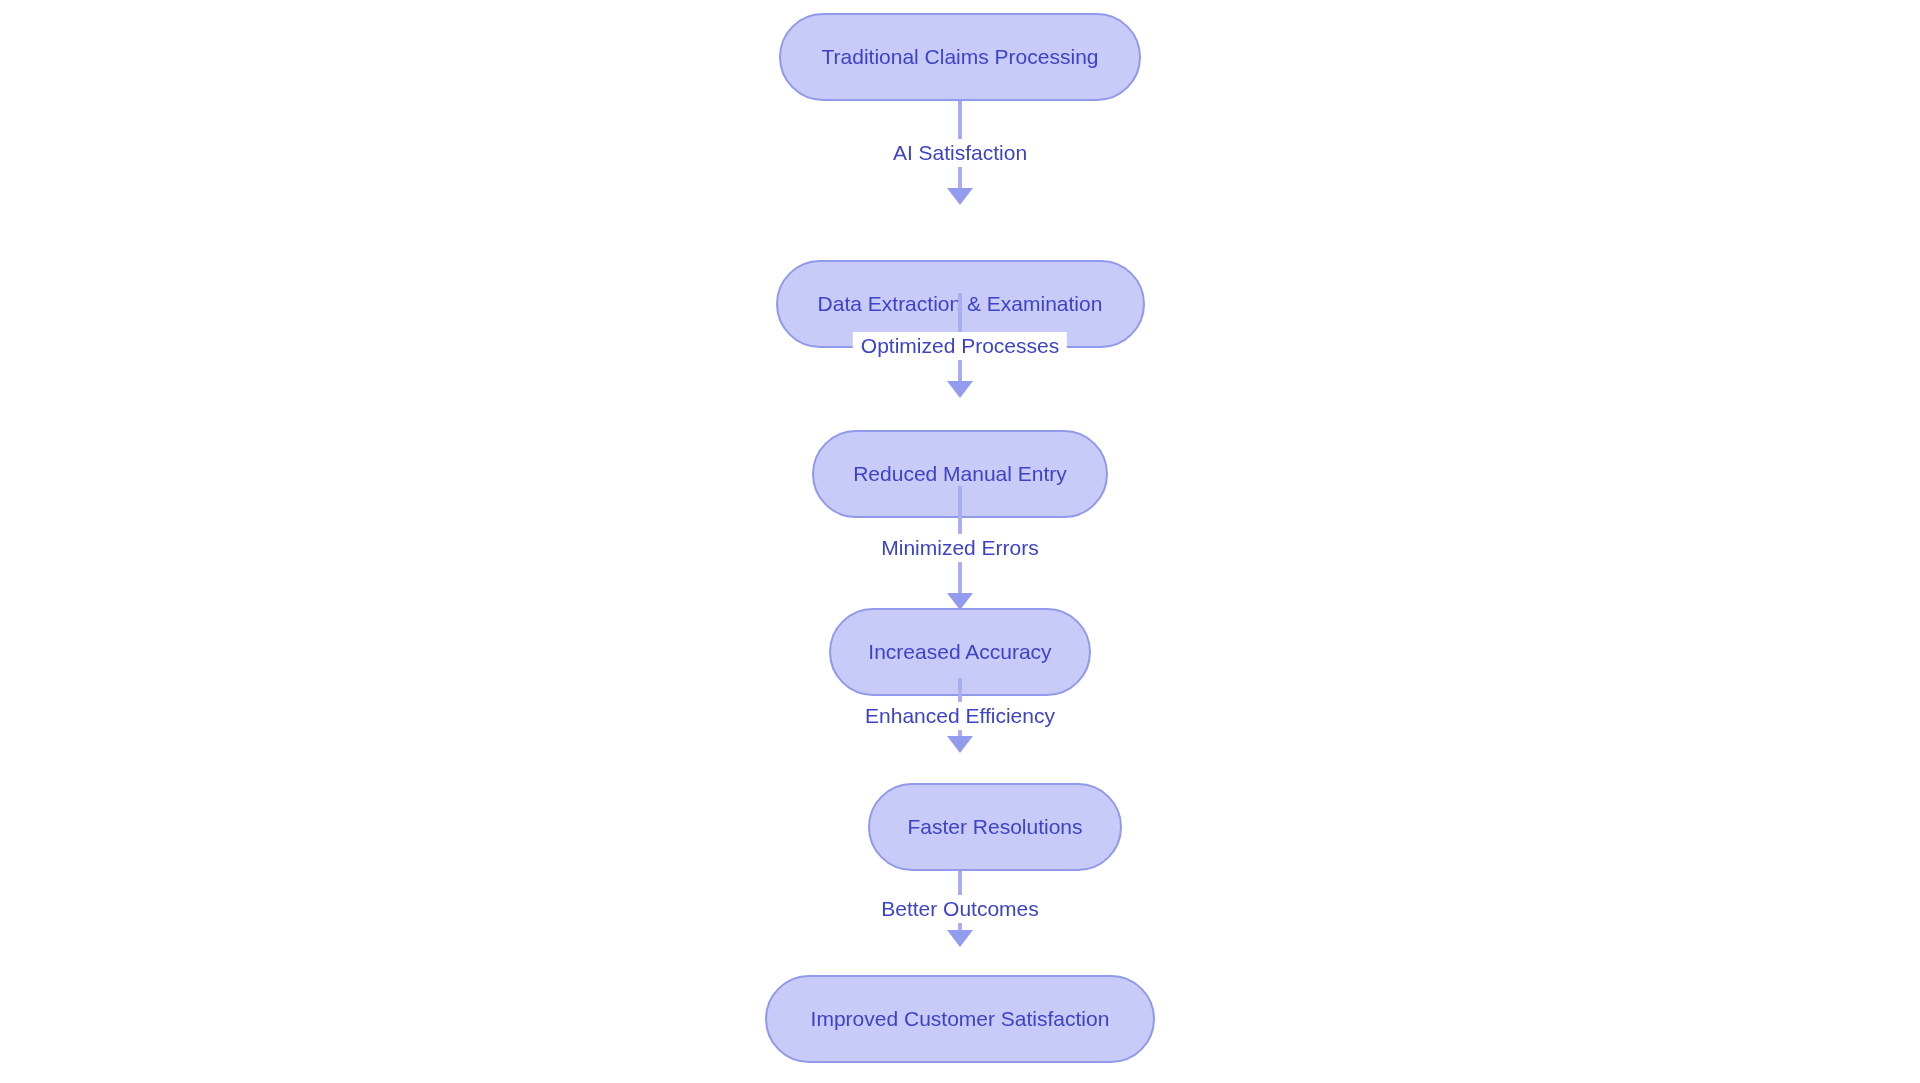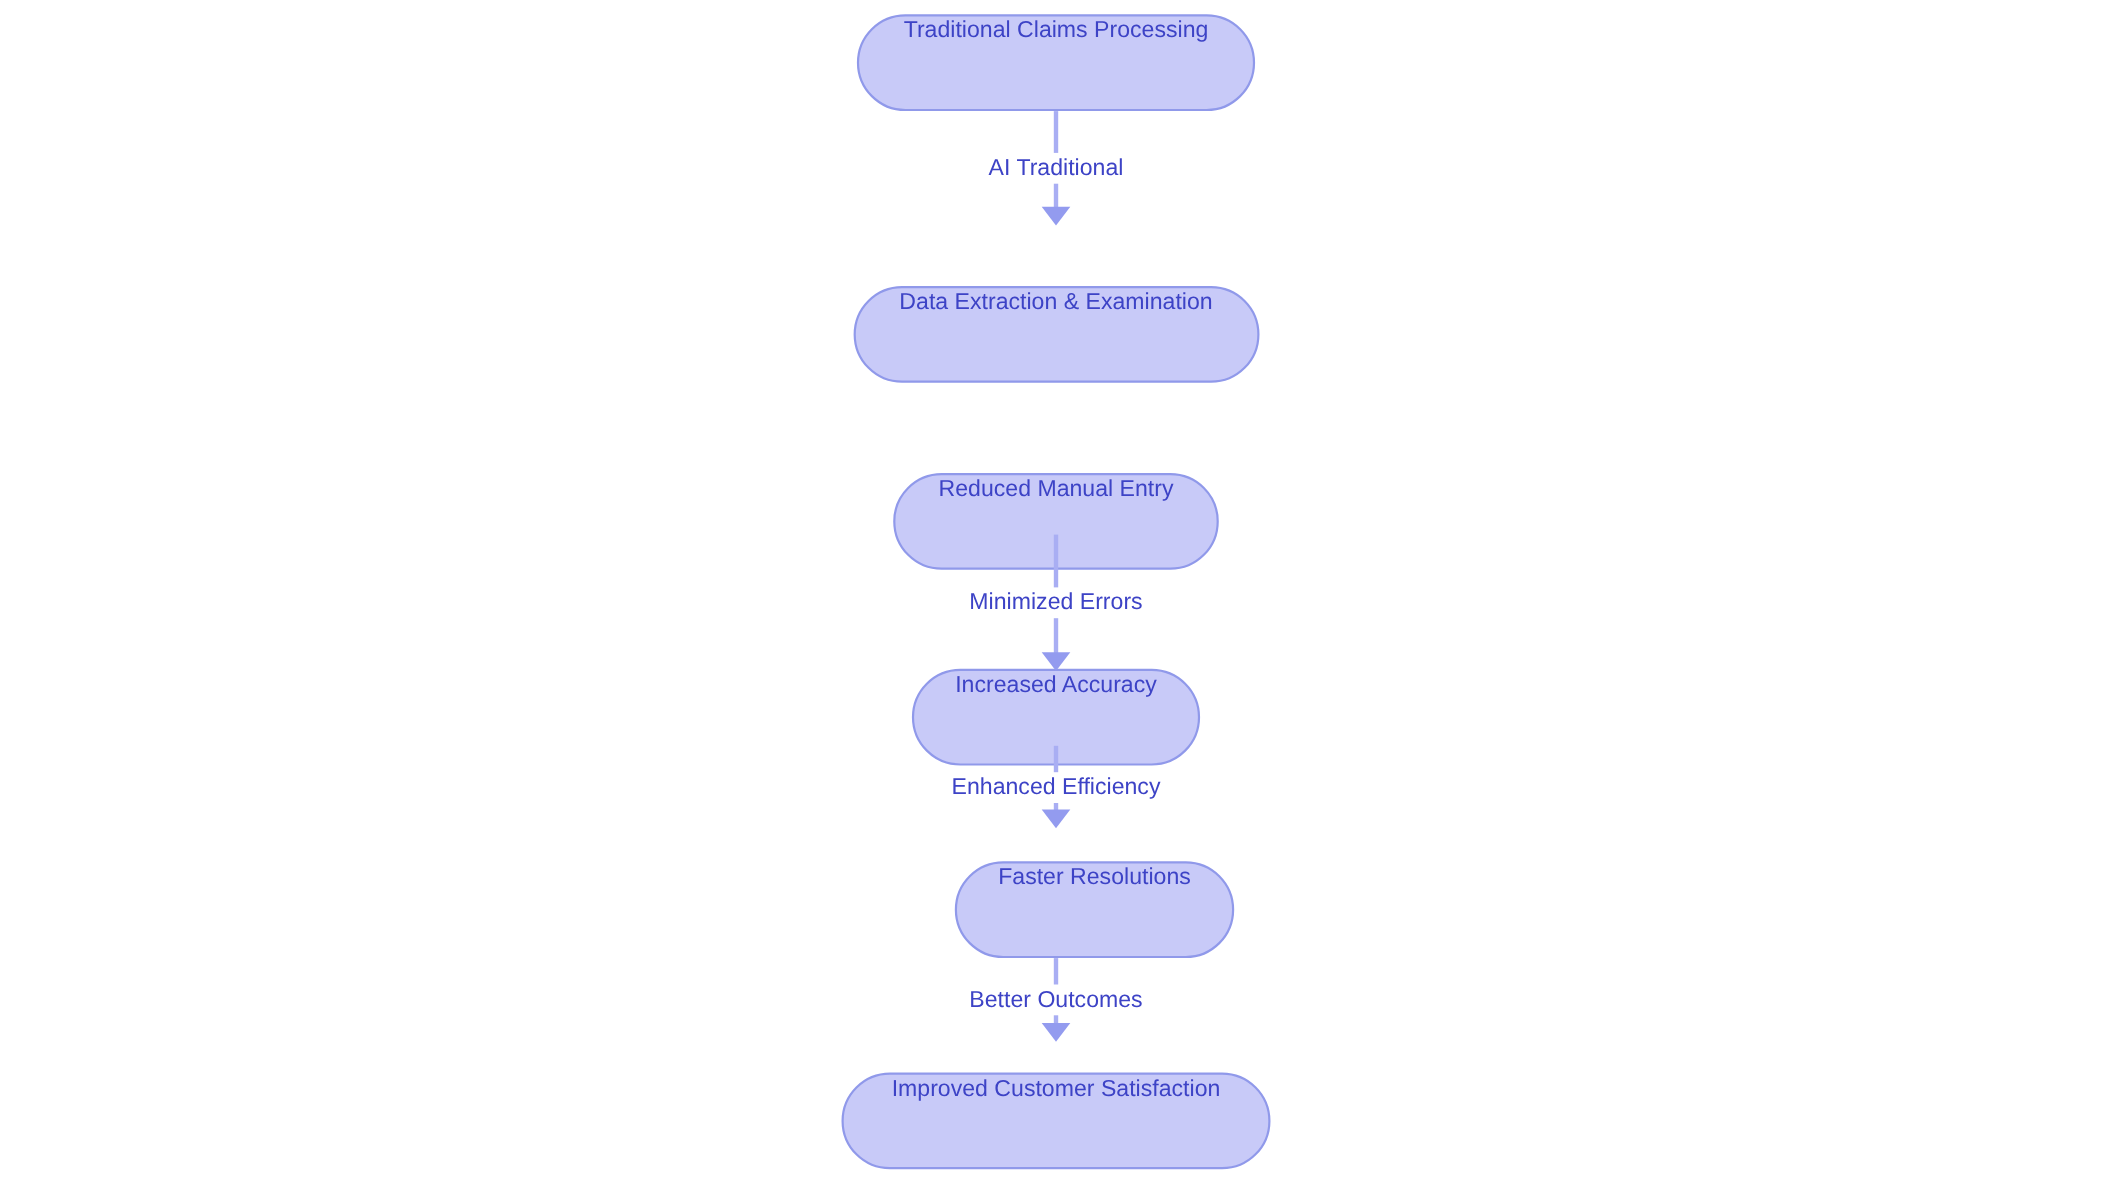--- a/index.html
+++ b/index.html
@@ -13,21 +13,21 @@
     position:relative;
     width:1920px;height:1083px;
     background:#ffffff;
   }
   .node{
     position:absolute;
     box-sizing:border-box;
     background:var(--node-fill);
     border:2px solid var(--node-border);
     border-radius:44px;
-    display:flex;justify-content:center;
+    display:flex;align-items:center;justify-content:center;
     color:var(--node-text);
     font-size:21px;
     line-height:1.2;
     white-space:nowrap;
   }
   .edge{position:absolute;}
   .edge .line{
     position:absolute;
     left:50%;top:0;bottom:10px;
     width:4px;
@@ -72,21 +72,26 @@
     </div>
     <div class="node" style="left: 868px; top: 783px; width: 254px; height: 88px;">
       <span>Faster Resolutions</span>
     </div>
     <div class="node" style="left: 765px; top: 975px; width: 390px; height: 88px;">
       <span>Improved Customer Satisfaction</span>
     </div>
     <div class="edge" style="left: 830px; top: 101px; width: 260px; height: 104px;">
       <div class="line"></div>
       <div class="head"></div>
-      <div class="lbl">AI Traditional</div>
+      <div class="lbl">AI Satisfaction</div>
+    </div>
+    <div class="edge" style="left: 830px; top: 293px; width: 260px; height: 105px;">
+      <div class="line"></div>
+      <div class="head"></div>
+      <div class="lbl">Optimized Processes</div>
     </div>
     <div class="edge" style="left: 830px; top: 486px; width: 260px; height: 124px;">
       <div class="line"></div>
       <div class="head"></div>
       <div class="lbl">Minimized Errors</div>
     </div>
     <div class="edge" style="left: 830px; top: 678px; width: 260px; height: 75px;">
       <div class="line"></div>
       <div class="head"></div>
       <div class="lbl">Enhanced Efficiency</div>

